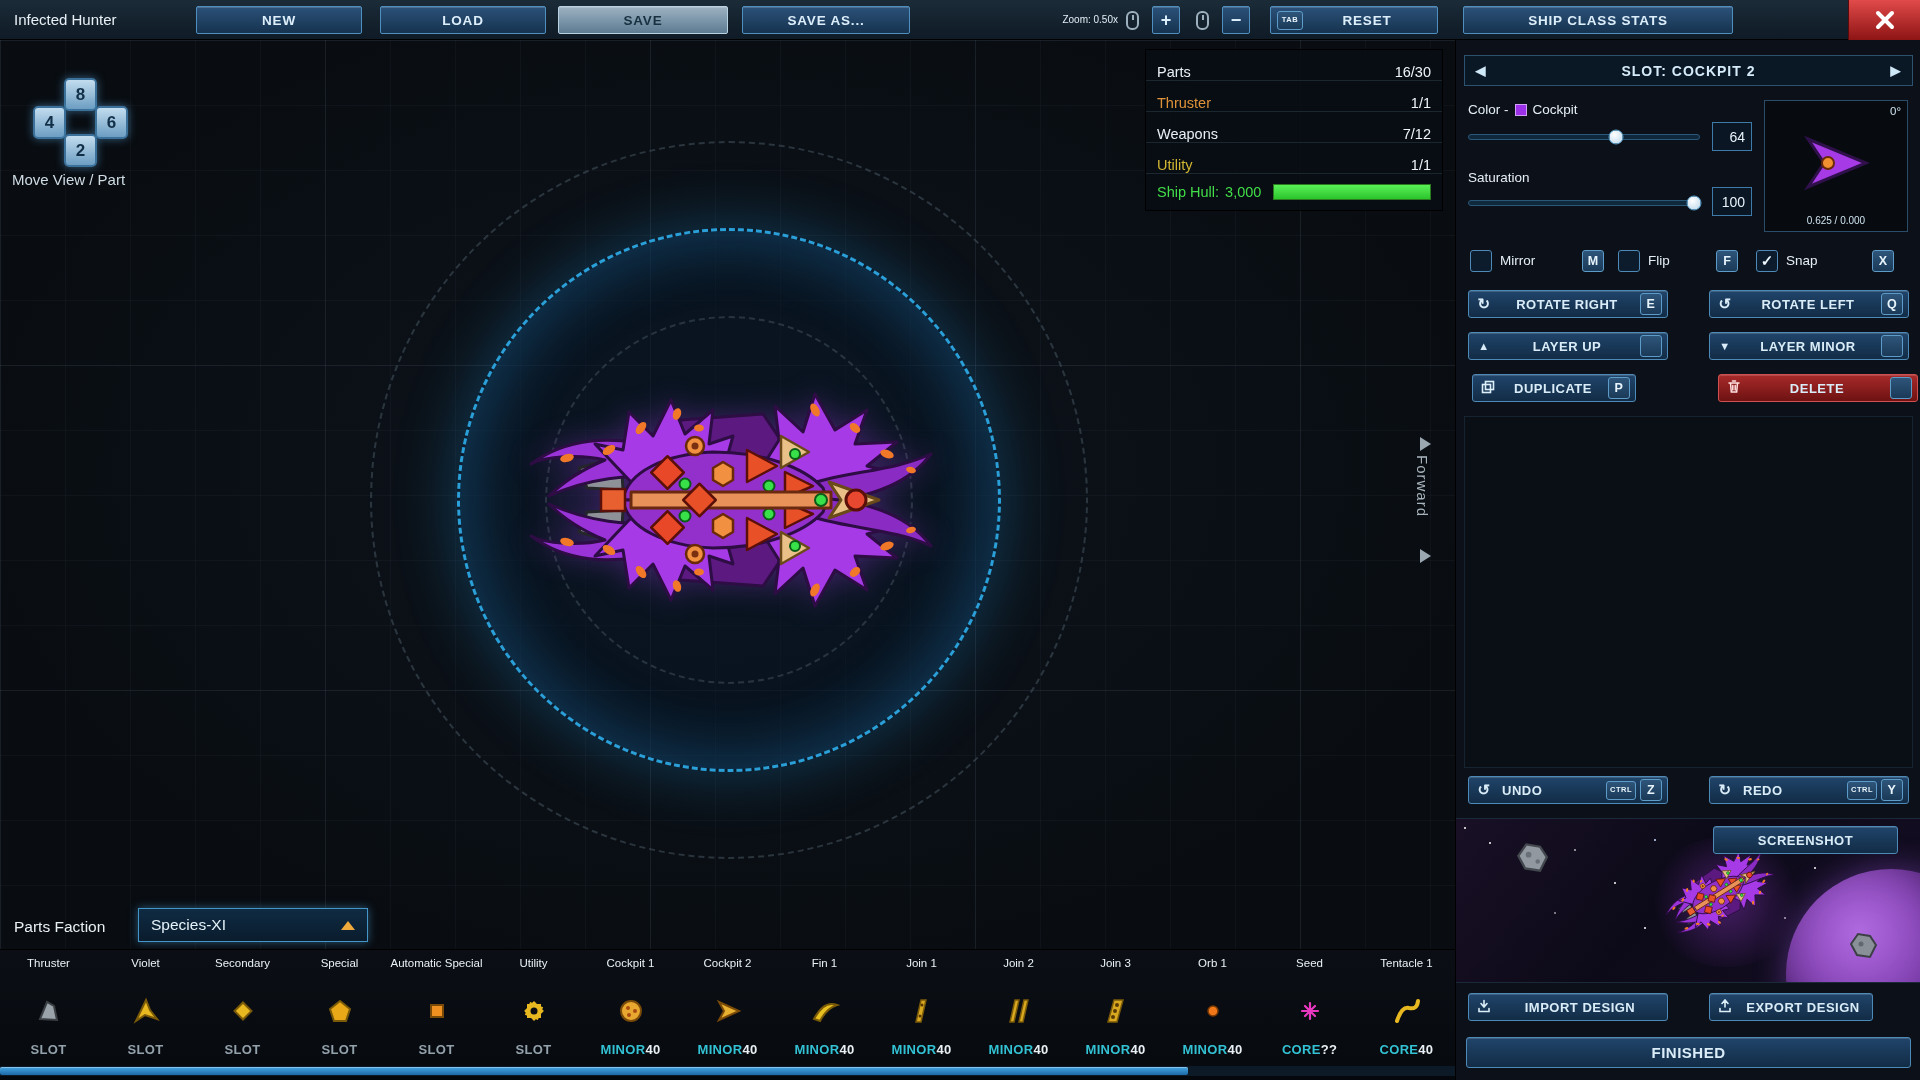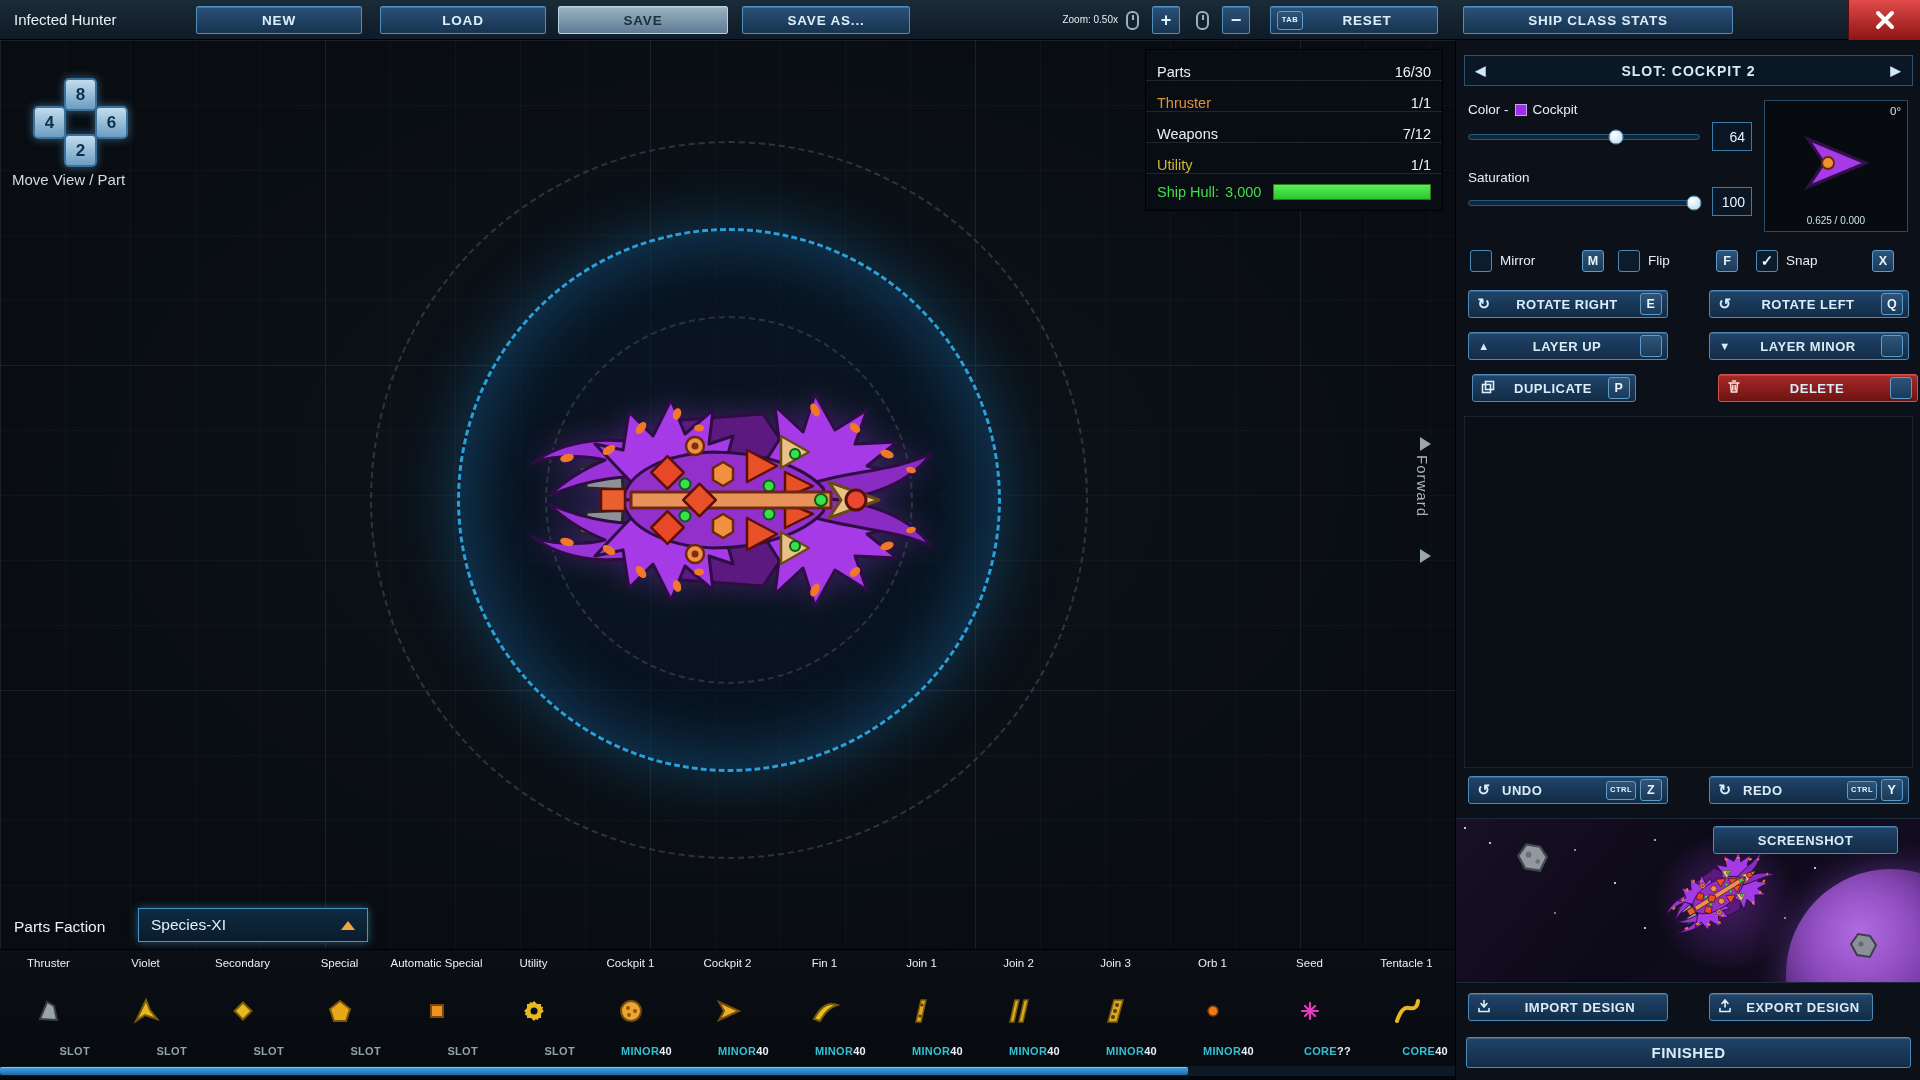--- a/index.html
+++ b/index.html
@@ -65,22 +65,22 @@
     color:#e4f2fa;font-size:15.5px;padding:0 12px;cursor:pointer}
   #faction-chevron{position:absolute;right:12px;width:0;height:0;border-left:7px solid transparent;
     border-right:7px solid transparent;border-bottom:9px solid #efa93d}
 
   
   #partsbar{position:absolute;left:0;top:949px;width:1455px;height:117px;background:linear-gradient(#0b0f15,#070a0f);
     border-top:1px solid #000}
   .part{position:absolute;top:0;width:97px;height:117px;cursor:pointer}
   .pname{padding-top:7px;text-align:center;font-size:11.5px;line-height:13px;color:#e9f1f6;height:34px}
   .picon{position:absolute;top:42px;left:0;width:97px;height:38px;display:flex;align-items:center;justify-content:center}
-  .pfoot{position:absolute;left:7px;right:7px;bottom:10px;display:flex;justify-content:flex-end;
-    font-size:11px;font-weight:bold;letter-spacing:.3px}
+  .pfoot{position:absolute;left:7px;right:7px;bottom:10px;display:flex;justify-content:center;
+    font-size:13px;font-weight:bold;letter-spacing:.3px}
   .t-slot{color:#93a1ab}.t-minor{color:#33c2d4}.t-core{color:#33c2d4}
   .pcost{color:#e8f0f5}
   #scrollbar{position:absolute;left:0;top:1066px;width:1455px;height:10px;background:#0c1926}
   #scroll-thumb{position:absolute;left:0;top:1px;width:1188px;height:8px;border-radius:2px;
     background:linear-gradient(#45a6e4,#1c69a6);box-shadow:inset 0 1px 0 rgba(255,255,255,.35);cursor:pointer}
   #bottom-fill{position:absolute;left:0;top:1076px;width:1455px;height:4px;background:#04070b}
 
   
   #rpanel{position:absolute;left:1455px;top:40px;width:465px;height:1040px;background:#0c1119;border-left:1px solid #000}
   #slot-header{position:absolute;left:8px;top:15px;width:449px;height:31px;background:#0a1724;border:1px solid #2d5270;

